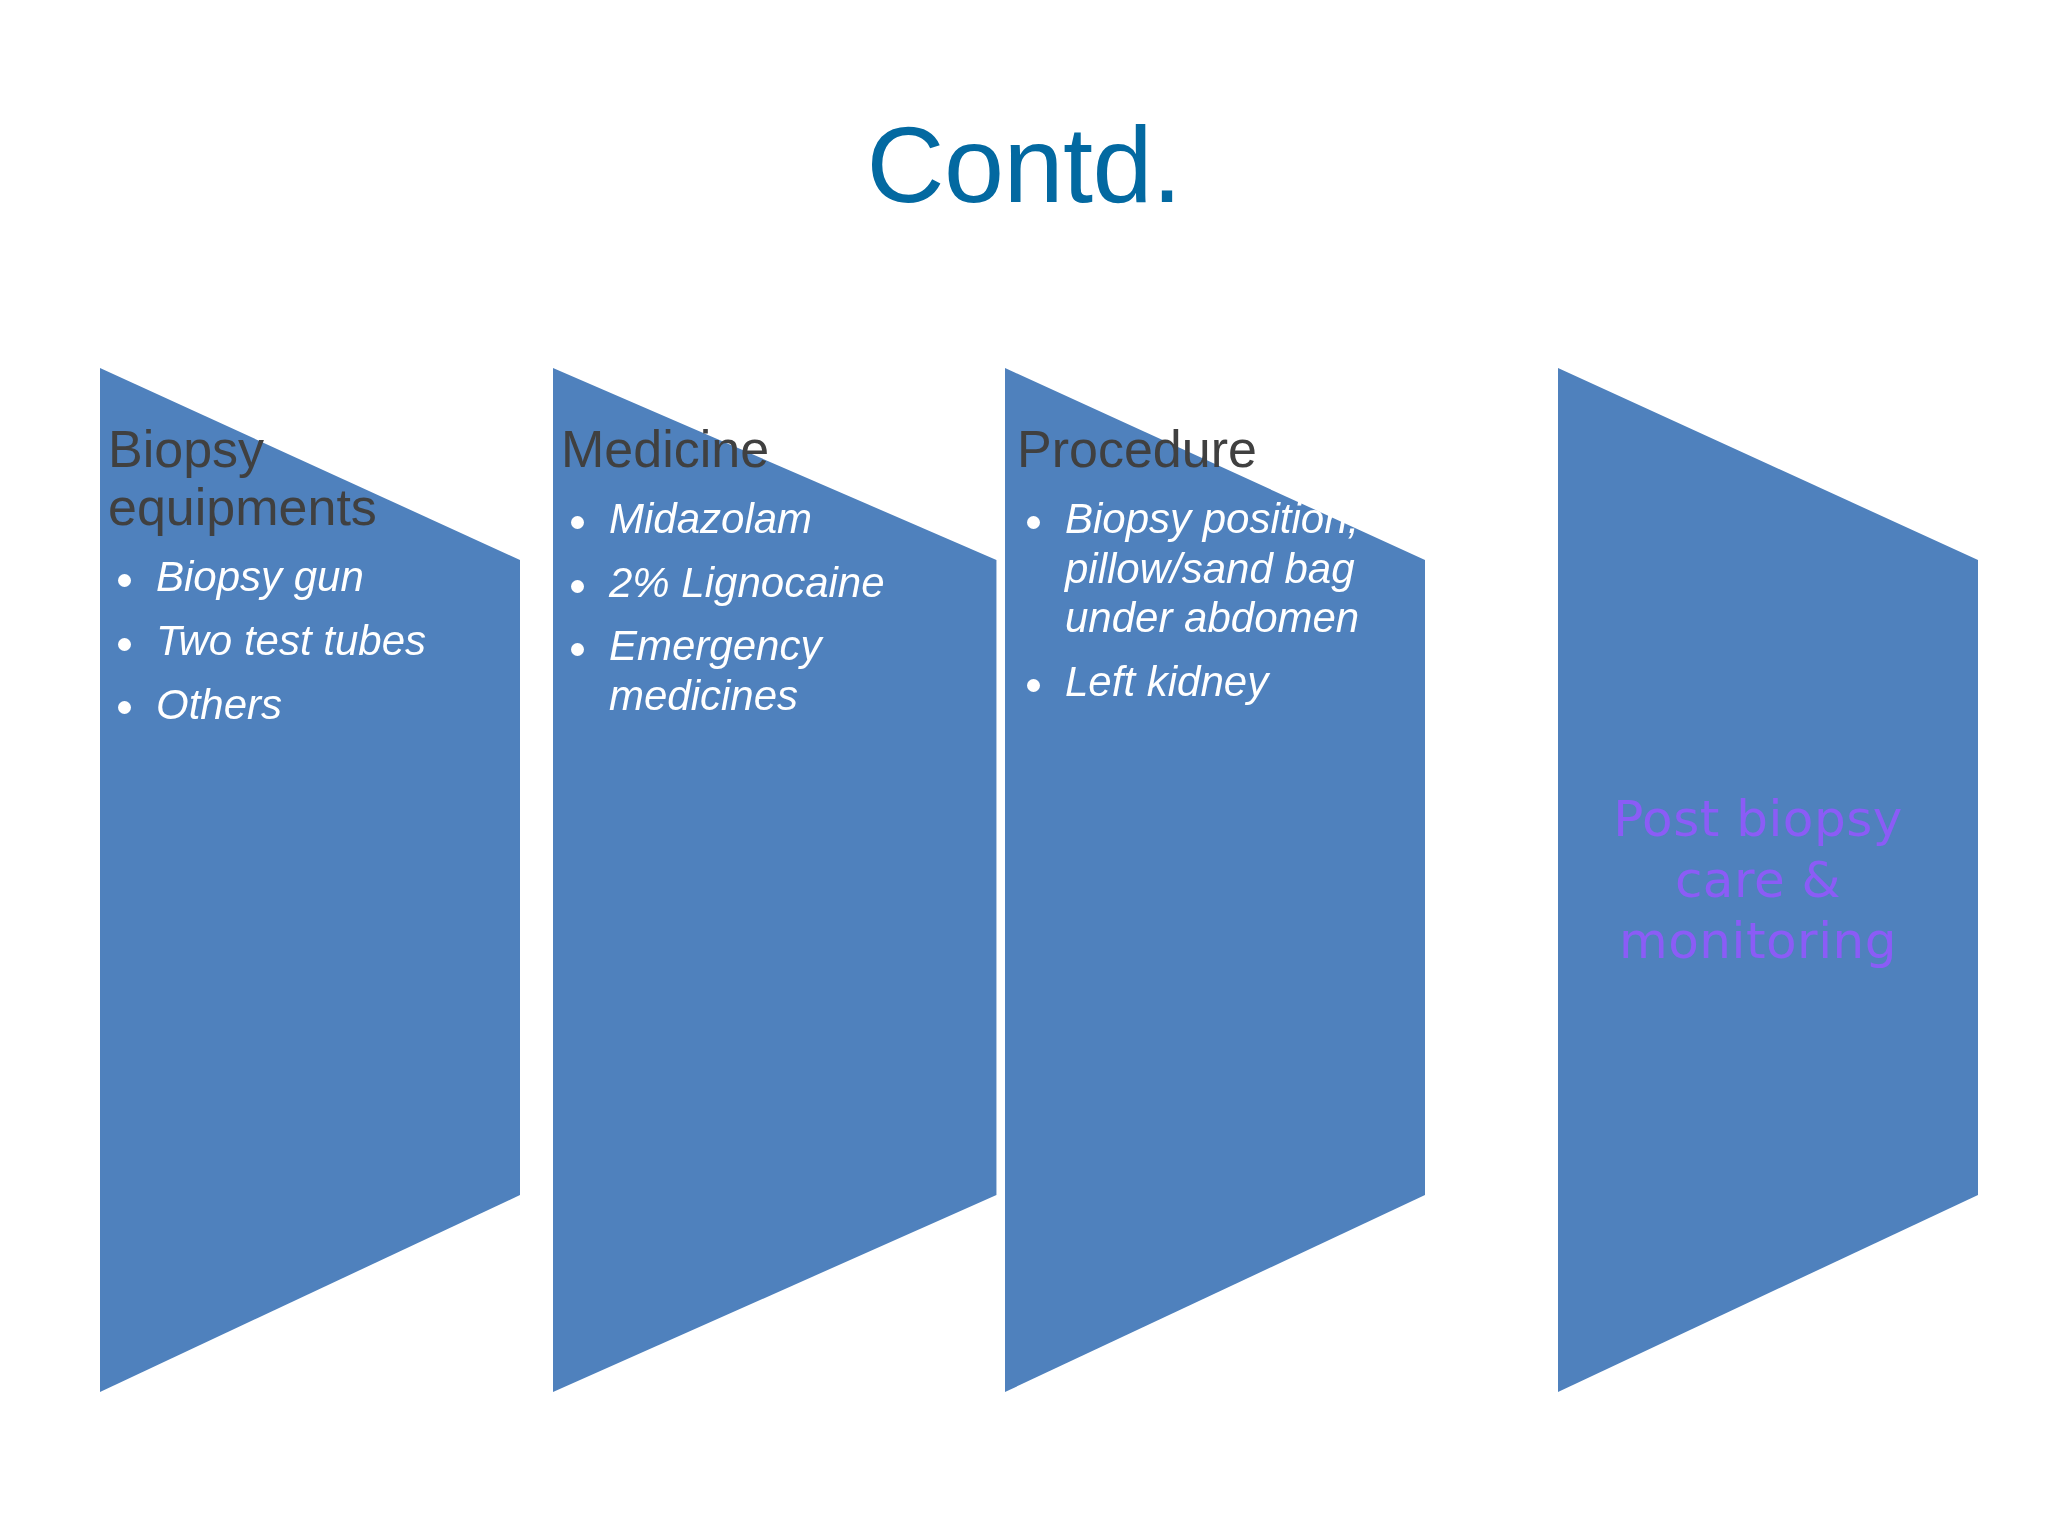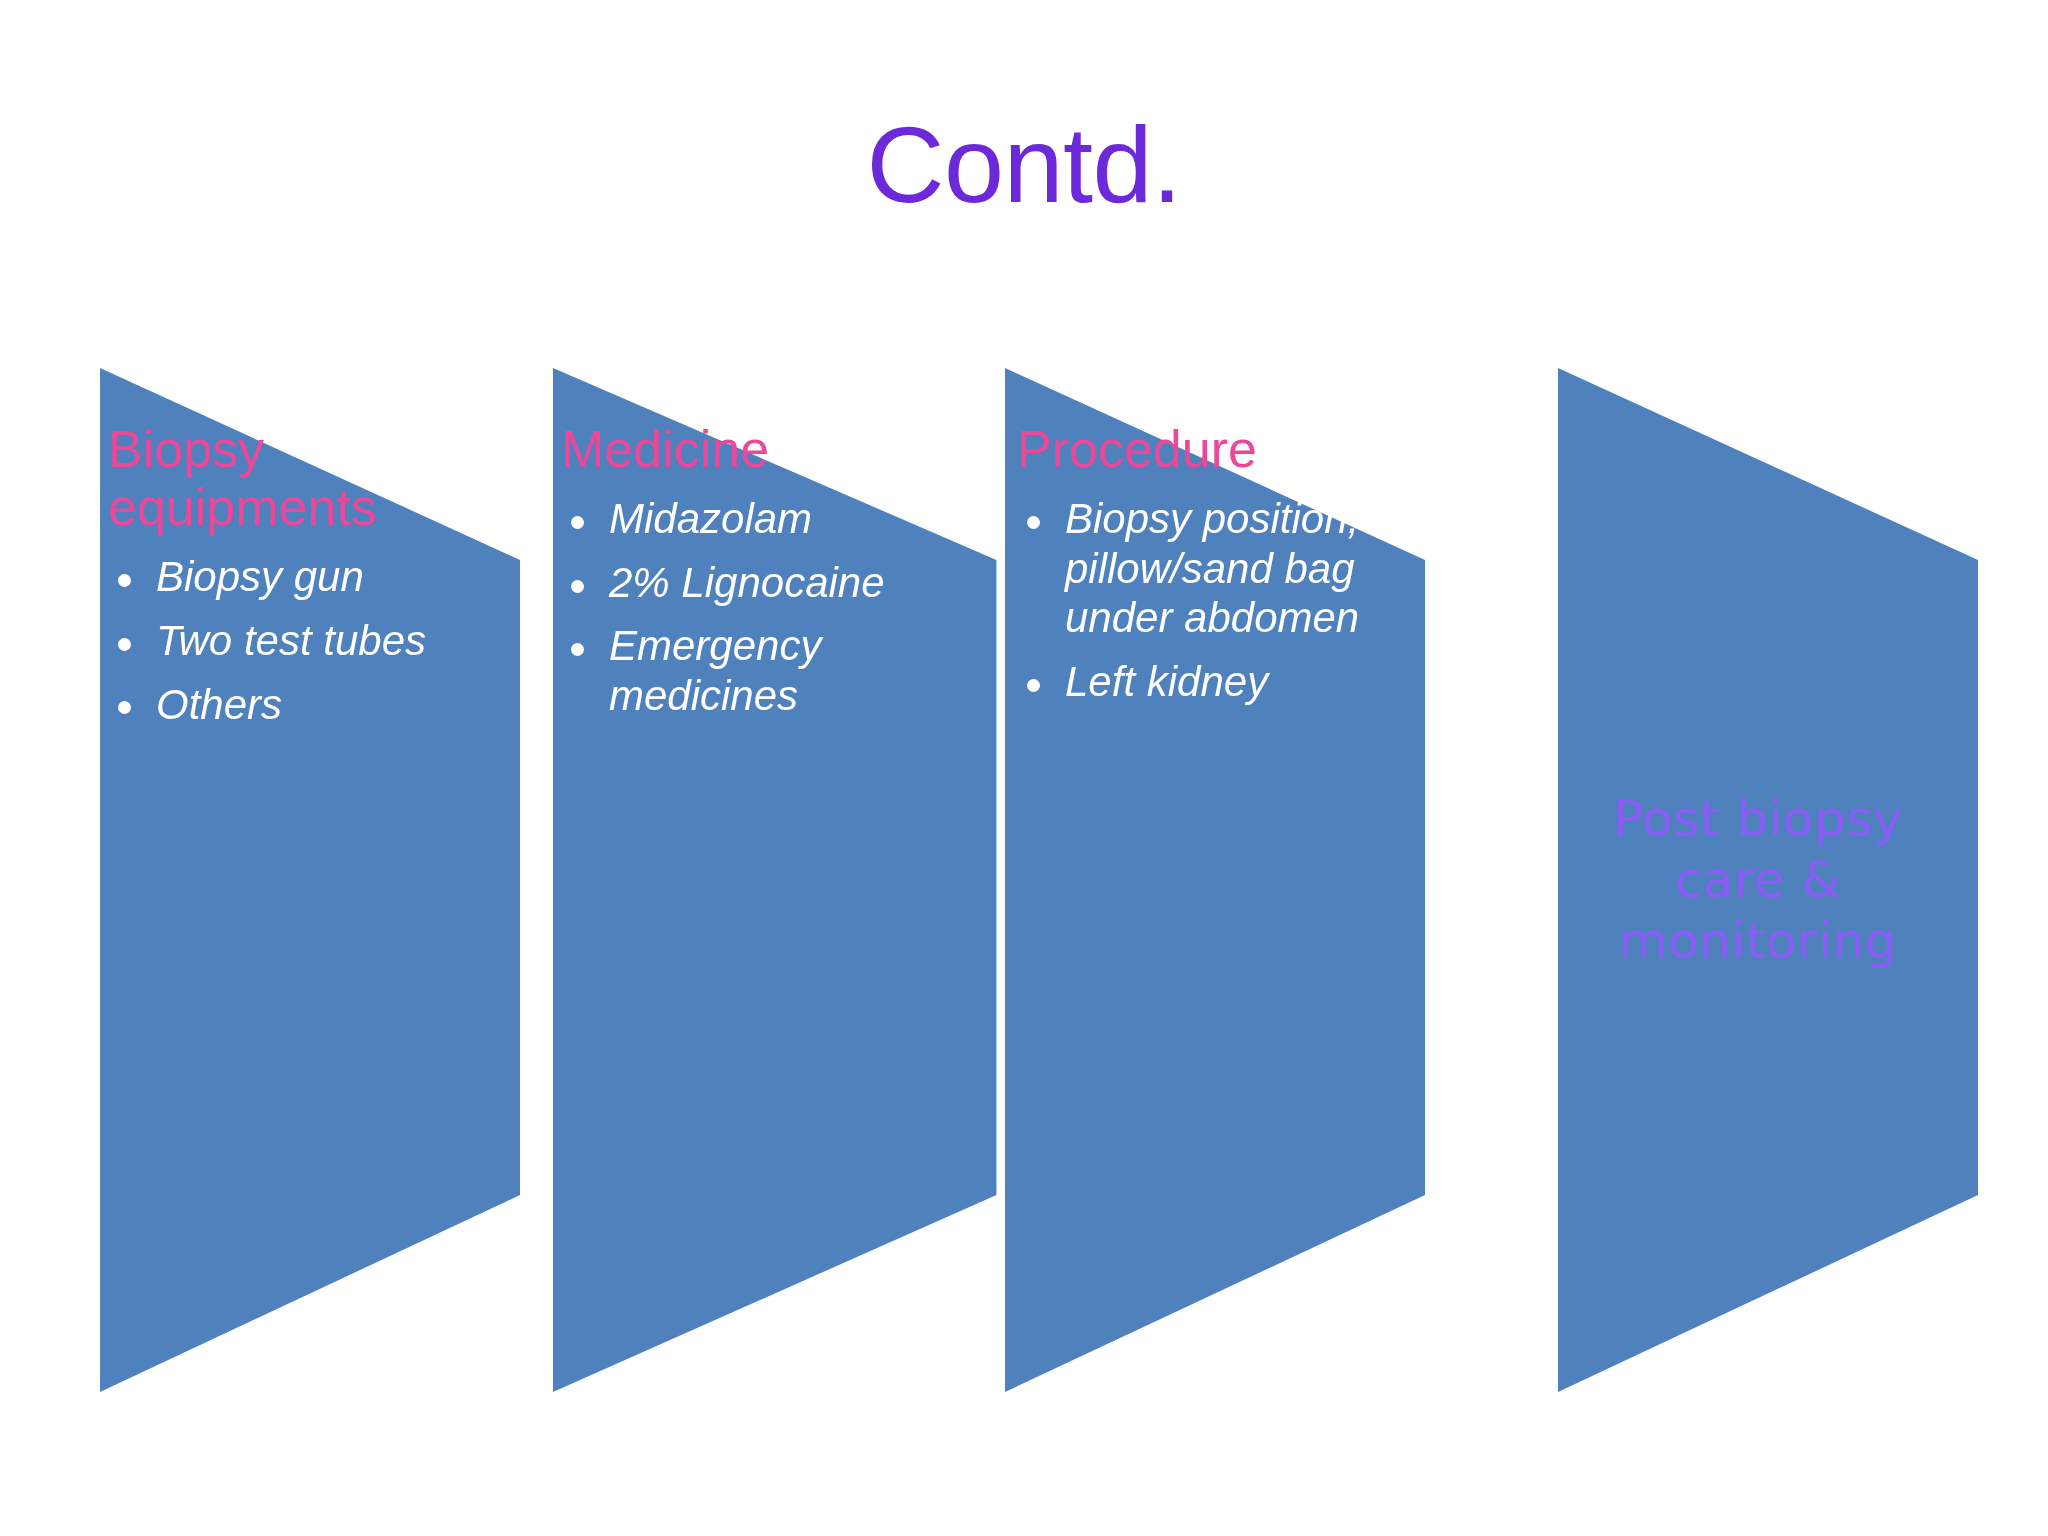--- a/index.html
+++ b/index.html
@@ -74,21 +74,21 @@
     left: 8px;
     top: 200px;
     width: 372px;
     color: #ffffff;
   }
 
   .shape-heading {
     font-size: 52px;
     font-weight: 400;
     line-height: 1.12;
-    color: #ec4899;
+    color: #404040;
     margin: 0 0 16px 0;
   }
 
   ul.bullets {
     list-style: none;
     margin: 0;
     padding: 0;
   }
   ul.bullets > li {
     position: relative;
@@ -132,21 +132,21 @@
   }
 
   
   .chevron-1 .body-block { top: 60px; }
   .chevron-2 .body-block { top: 60px; }
   .chevron-3 .body-block { top: 60px; left: 12px; }
 </style>
 </head>
 <body style="background: rgb(255, 255, 255);">
 
-<div id="slide-title" style="color: #6d28d9;">Contd.</div>
+<div id="slide-title" style="color: #0369a1;">Contd.</div>
 
 <div id="chevron-row">
 
   <div class="chevron chevron-1">
     <svg class="shape-svg" viewBox="0 0 430 1040" preserveAspectRatio="none">
       <polygon points="0,8 420,200 420,835 0,1032" fill="#4F81BD"></polygon>
     </svg>
     <div class="shape-content">
       <div class="body-block">
         <div class="shape-heading">Biopsy equipments</div>

